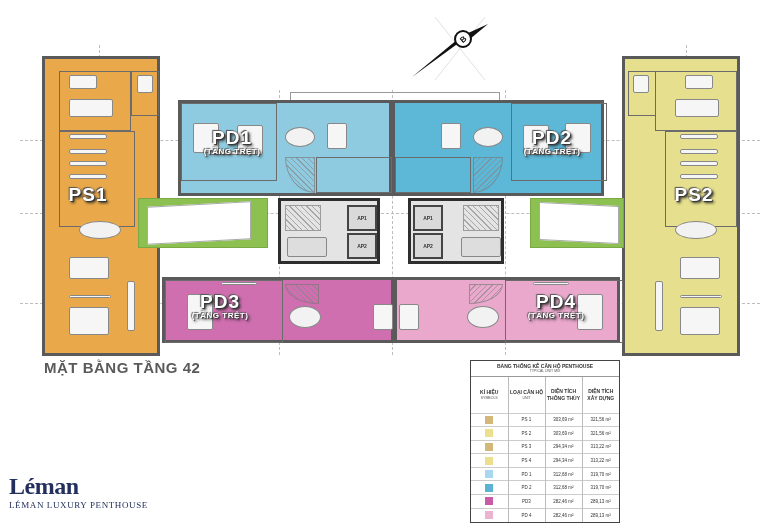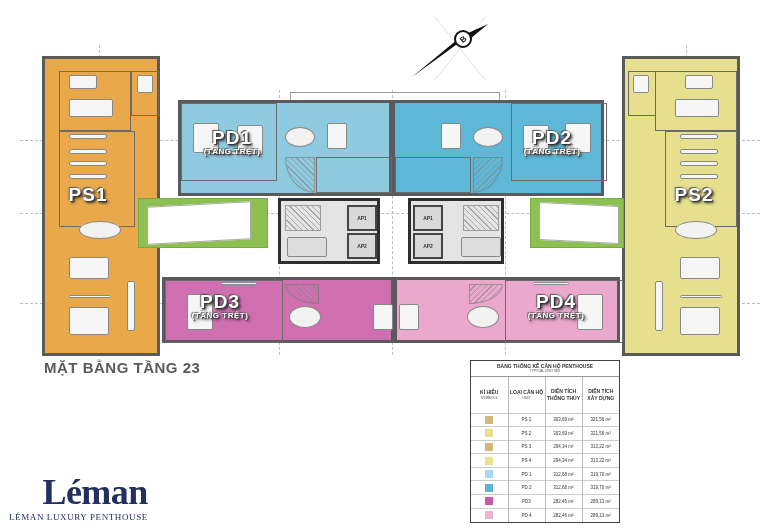--- a/index.html
+++ b/index.html
@@ -40,21 +40,21 @@
   .core { position: absolute; background: #e4e4e4; border: 3px solid #2e2e2e; }
   .lift { position: absolute; background: #d9d9d9; border: 2px solid #444; font-size: 5px; font-weight: bold; color: #333; display: flex; align-items: center; justify-content: center; }
 
   .setback { position: absolute; font-size: 4px; color: #333; font-weight: bold; }
 
   
   .floor-title { position: absolute; left: 44px; top: 359px; font-size: 15px; font-weight: bold; color: #5a5a5a; letter-spacing: .5px; }
 
   
   .logo { position: absolute; left: 9px; top: 474px; color: #23305e; }
-  .logo .brand { font-family: "Liberation Serif", serif; font-size: 36px; font-weight: bold; line-height: 1; letter-spacing: -.5px; text-align: right; }
+  .logo .brand { font-family: "Liberation Serif", serif; font-size: 24px; font-weight: bold; line-height: 1; letter-spacing: -.5px; }
   .logo .tagline { font-family: "Liberation Serif", serif; font-size: 9px; letter-spacing: .6px; margin-top: 2px; color: #23305e; }
 
   
   .tbl { position: absolute; left: 470px; top: 360px; width: 150px; border: 1.5px solid #444; background: #fff; font-family: "Liberation Sans", sans-serif; }
   .tbl .t-head { text-align: center; border-bottom: 1px solid #999; padding: 2px 0 3px; }
   .tbl .t-title { font-size: 5px; font-weight: bold; color: #333; }
   .tbl .t-sub { font-size: 3.5px; color: #555; }
   .tbl table { width: 100%; border-collapse: collapse; }
   .tbl th { font-size: 5px; font-weight: bold; color: #333; border-left: 1px solid #bbb; padding: 4px 1px; height: 36px; vertical-align: middle; text-align: center; line-height: 1.3; }
   .tbl th:first-child { border-left: none; }
@@ -201,21 +201,21 @@
   <div class="sofa" style="left:70px;top:26px;width:32px;height:22px;"></div>
   <div class="stair" style="left:72px;top:4px;width:34px;height:20px;transform:scaleX(-1);"></div>
   <div class="furn" style="left:2px;top:24px;width:20px;height:26px;"></div>
   <div class="furn" style="left:136px;top:2px;width:36px;height:3px;"></div>
 </div>
 <div class="unit-label" style="left:516px;top:292px;width:80px;">
   <span class="name">PD4</span>
   <span class="sub">(TẦNG TRỆT)</span>
 </div>
 
-<div class="floor-title">MẶT BẰNG TẦNG 23</div>
+<div class="floor-title">MẶT BẰNG TẦNG 42</div>
 
 <div class="tbl">
   <div class="t-head">
     <div class="t-title">BẢNG THỐNG KÊ CĂN HỘ PENTHOUSE</div>
     <div class="t-sub">TYPICAL UNIT MIX</div>
   </div>
   <table>
     <thead>
       <tr>
         <th style="width:25%"><span>KÍ HIỆU</span><small>SYMBOLS</small></th>

